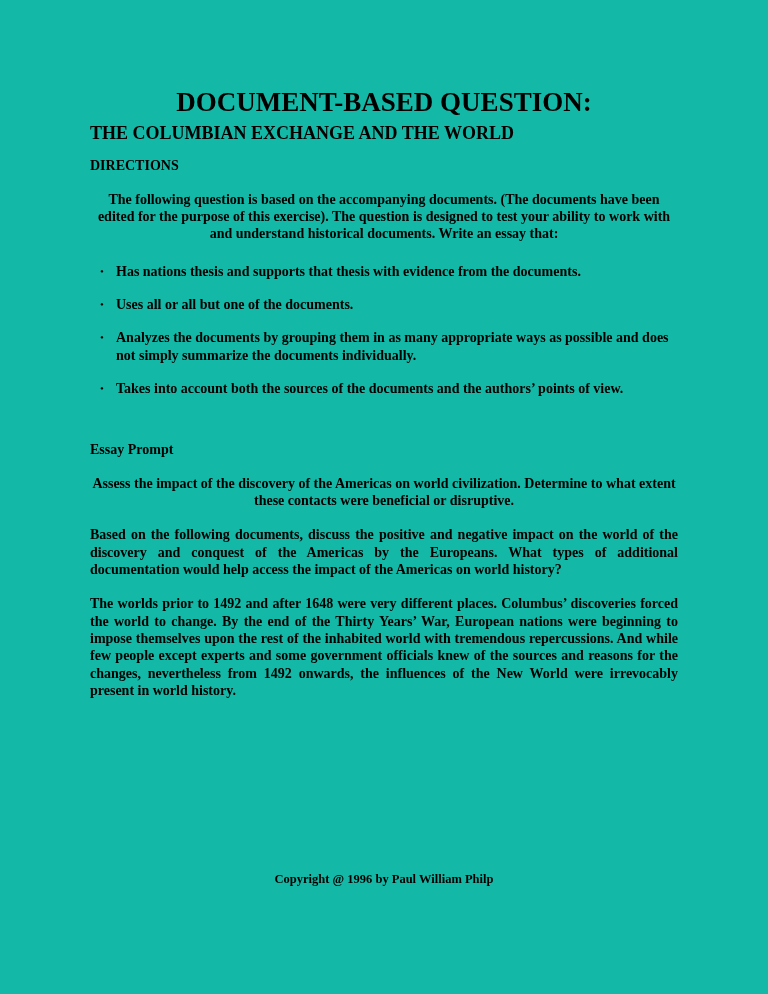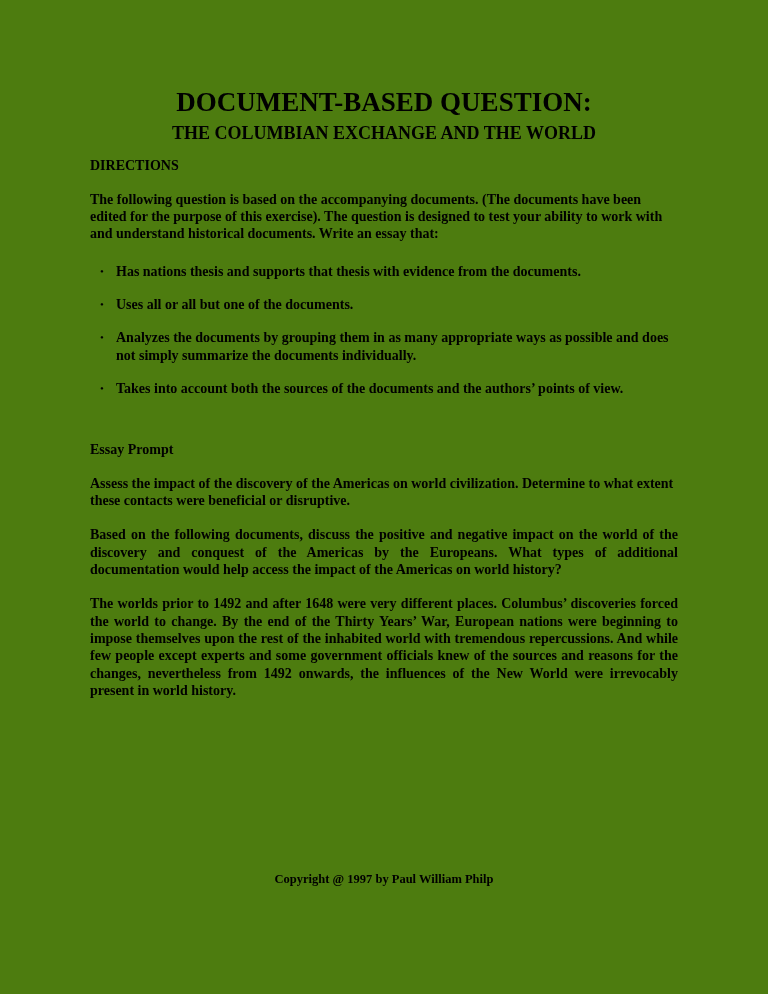--- a/index.html
+++ b/index.html
@@ -2,45 +2,46 @@
 <html><head>
 <meta charset="utf-8">
 <style>
   * { margin: 0; padding: 0; box-sizing: border-box; }
   html, body { background: #ffffff; }
   .page {
     position: relative;
     width: 768px;
     height: 994px;
     margin: 0 auto;
-    background: #4d7c0f;
+    background: #14b8a6;
     color: #000000;
     font-family: "Liberation Serif", serif;
     font-weight: bold;
     padding: 88px 90px 0 90px;
     overflow: hidden;
   }
   .doc-title {
     text-align: center;
     font-size: 27px;
     line-height: 1.1;
   }
   .doc-subtitle {
-    text-align: center;
+    text-align: left;
     font-size: 18px;
     margin-top: 5px;
   }
   .section-heading {
     font-size: 14px;
     margin-top: 14px;
   }
   .para {
     font-size: 14px;
     line-height: 1.24;
     margin-top: 17px;
+    text-align: center;
   }
   .para.justify {
     text-align: justify;
   }
   .bullet-list {
     margin-top: 20px;
   }
   .bullet-item {
     display: flex;
     align-items: flex-start;
@@ -103,15 +104,15 @@
 
   <div class="section-heading gap-large">Essay Prompt</div>
 
   <p class="para">Assess the impact of the discovery of the Americas on world civilization. Determine to what extent these contacts were beneficial or disruptive.</p>
 
   <p class="para justify">Based on the following documents, discuss the positive and negative impact on the world of the discovery and conquest of the Americas by the Europeans. What types of additional documentation would help access the impact of the Americas on world history?</p>
 
 
   <p class="para justify">The worlds prior to 1492 and after 1648 were very different places. Columbus’ discoveries forced the world to change. By the end of the Thirty Years’ War, European nations were beginning to impose themselves upon the rest of the inhabited world with tremendous repercussions. And while few people except experts and some government officials knew of the sources and reasons for the changes, nevertheless from 1492 onwards, the influences of the New World were irrevocably present in world history.</p>
 
-  <div class="footer-copyright">Copyright @ 1997 by Paul William Philp</div>
+  <div class="footer-copyright">Copyright @ 1996 by Paul William Philp</div>
 
 </div>
 
 </body></html>

